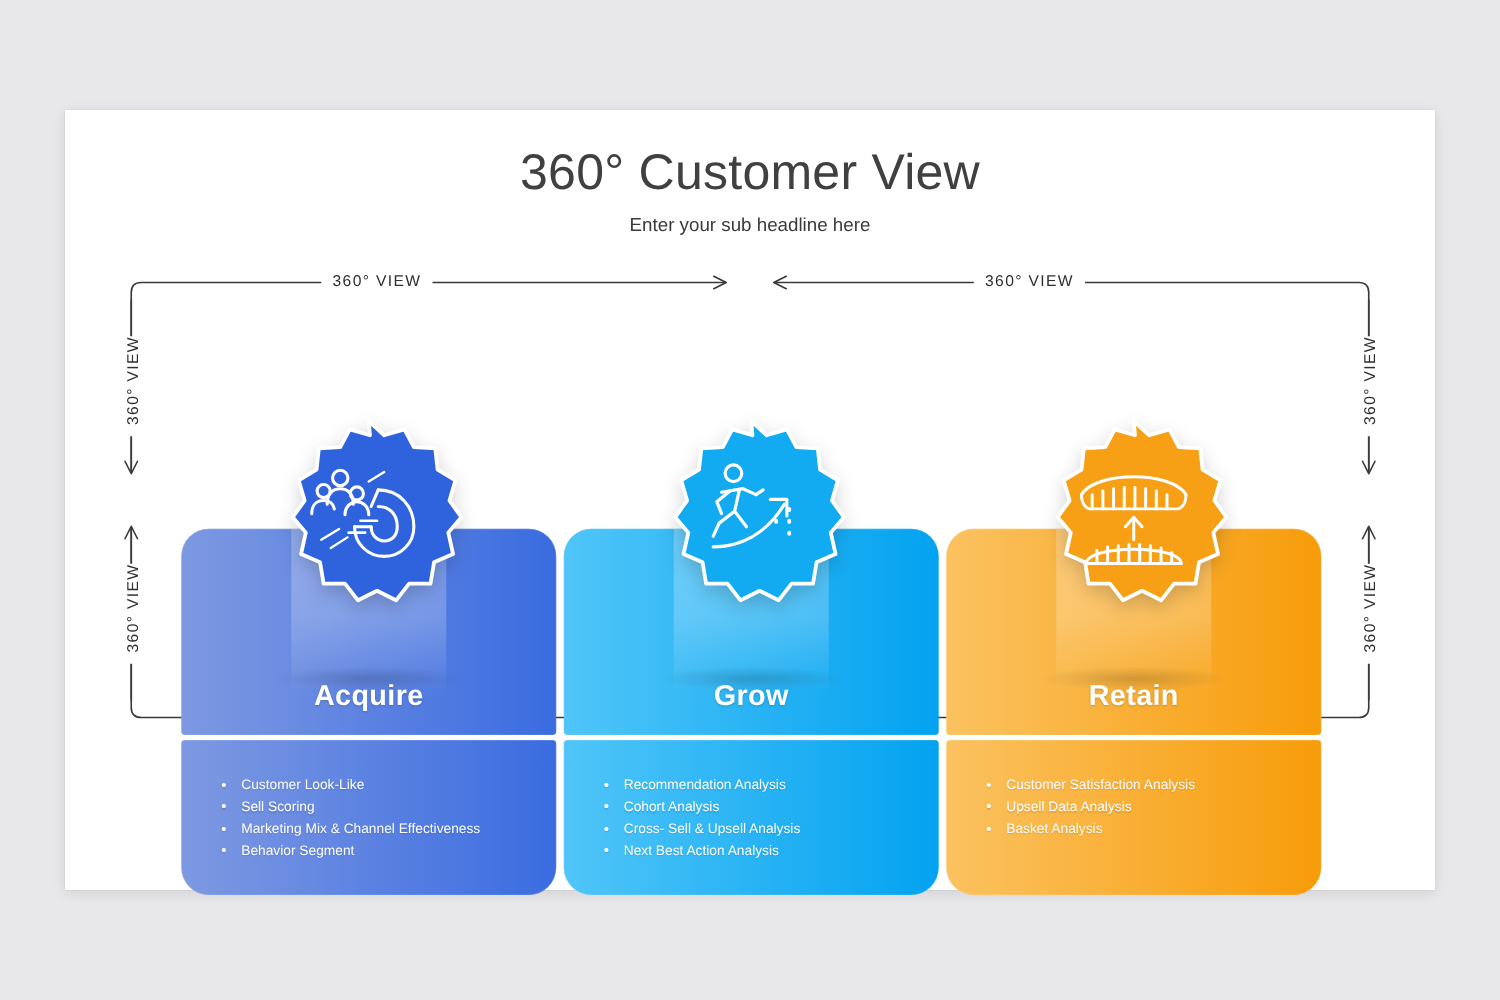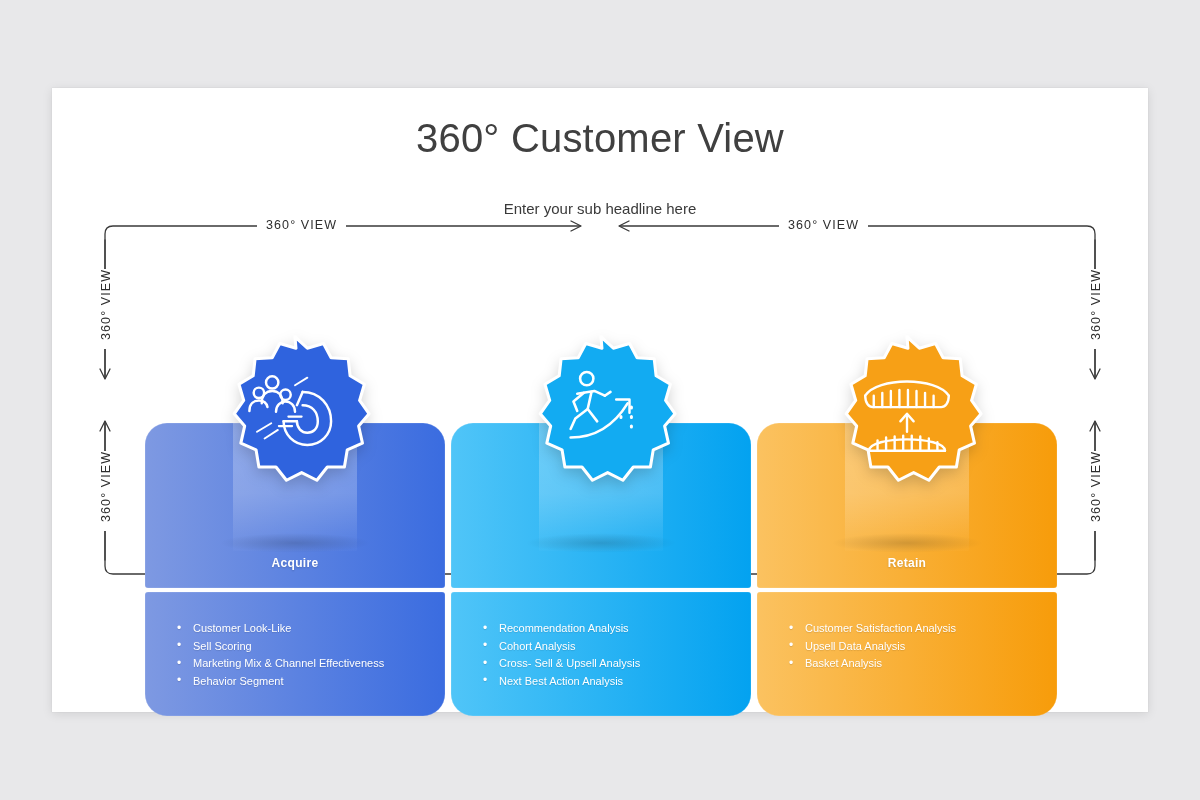--- a/index.html
+++ b/index.html
@@ -23,21 +23,21 @@
   
   #title {
     position: absolute; left: 0; top: 28px; width: 100%;
     text-align: center;
     font-size: 40px; font-weight: 400; color: #404040;
     letter-spacing: 0.2px;
   }
   #subtitle {
     position: absolute; left: 0; top: 84px; width: 100%;
     text-align: center;
-    font-size: 15px; font-weight: 400; color: #3a3a3a; margin-top: 28px;
+    font-size: 15px; font-weight: 400; color: #3a3a3a;
   }
 
   
   #frame { position: absolute; left: 0; top: 0; width: 1096px; height: 624px; pointer-events: none; }
 
   .alabel {
     position: absolute;
     font-size: 12.5px; color: #2e2e2e; letter-spacing: 1.1px;
     background: #ffffff; padding: 0 9px; white-space: nowrap;
   }
@@ -76,21 +76,21 @@
   }
   .pedestal-shadow {
     position: absolute; left: 74px; top: 110px;
     width: 152px; height: 20px;
     background: radial-gradient(ellipse at center, rgba(0,0,0,0.16) 0%, rgba(0,0,0,0.0) 70%);
   }
 
   .card-title {
     position: absolute; left: 0; bottom: 18px; width: 100%;
     text-align: center; color: #ffffff;
-    font-size: 12px; font-weight: 700; letter-spacing: 0.3px;
+    font-size: 23px; font-weight: 700; letter-spacing: 0.3px;
     text-shadow: 0 1px 2px rgba(0,0,0,0.18);
   }
 
   
   .bullets {
     position: absolute; left: 0; top: 0; width: 100%; height: 100%;
     padding: 28px 16px 0 30px;
   }
   .bullets li {
     list-style: none; position: relative;
@@ -195,20 +195,21 @@
             <path d="M80 55 L93 47 M55 95 L40 104 M62 102 L48 111" stroke-width="2"></path>
           </g>
         </svg>
       </div>
     </div>
 
     <div class="col" id="col1">
       <div class="panel-top" style="background:linear-gradient(to right,#50C5F8 0%,#03A2F0 100%);">
         <div class="pedestal"></div>
         <div class="pedestal-shadow"></div>
+        <div class="card-title">Grow</div>
       </div>
 
       <div class="panel-bot" style="background:linear-gradient(to right,#50C5F8 0%,#03A2F0 100%);">
         <ul class="bullets">
           <li>Recommendation  Analysis</li>
           <li>Cohort  Analysis</li>
           <li>Cross-  Sell &amp; Upsell Analysis</li>
           <li>Next Best Action Analysis</li>
         </ul>
       </div>

